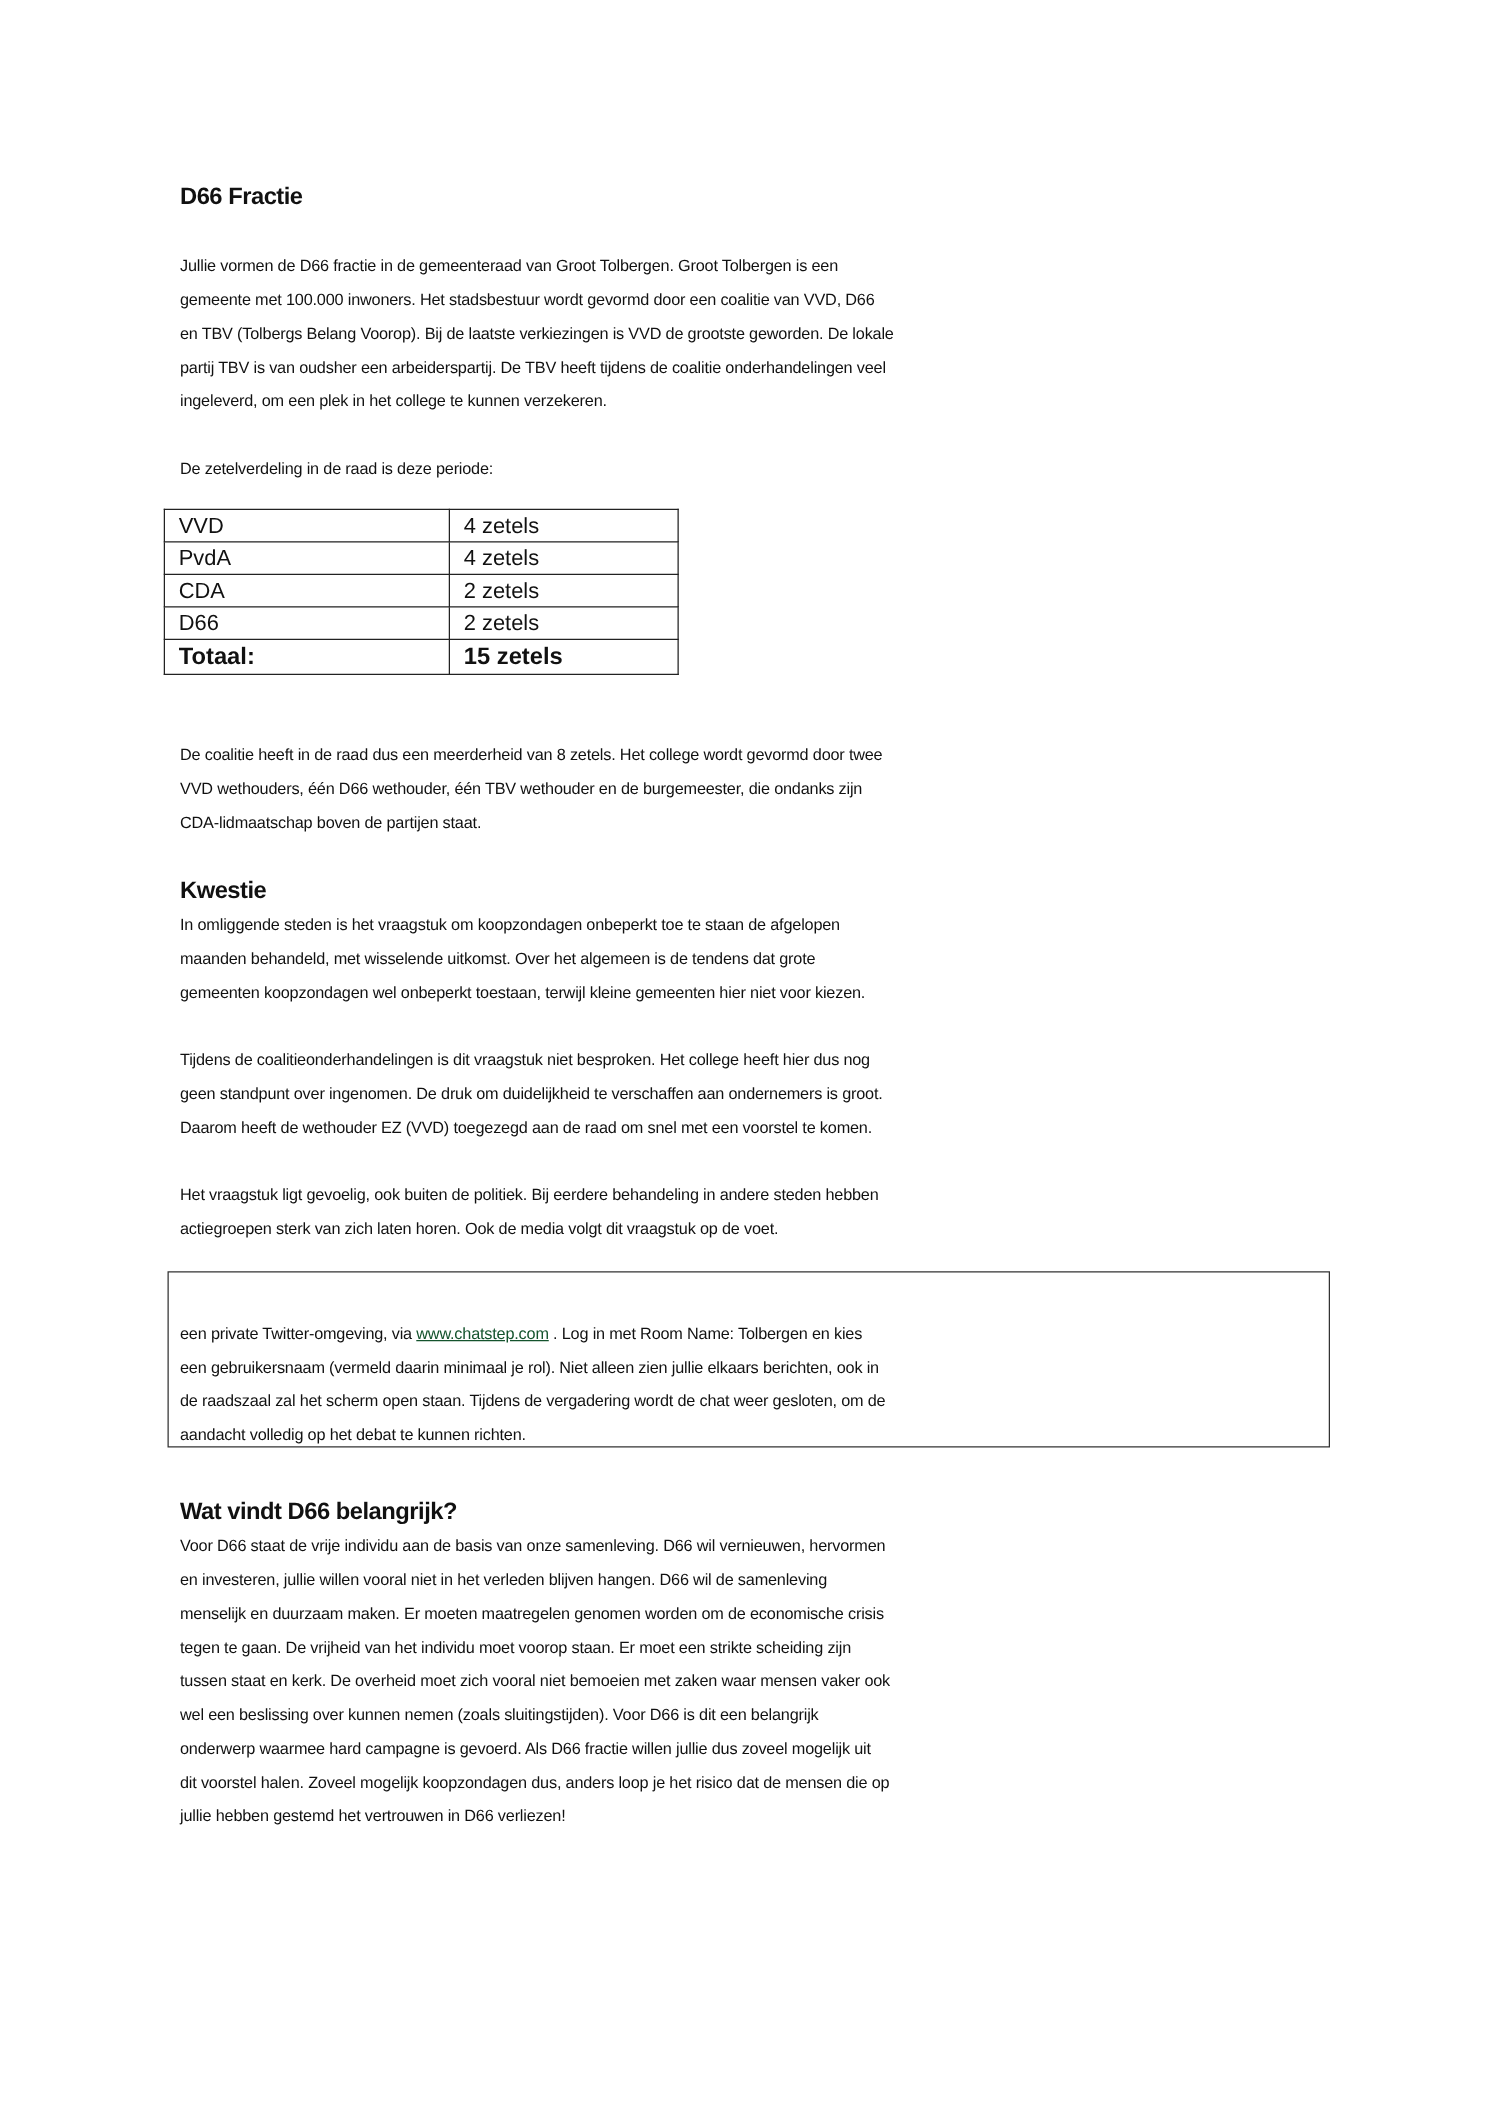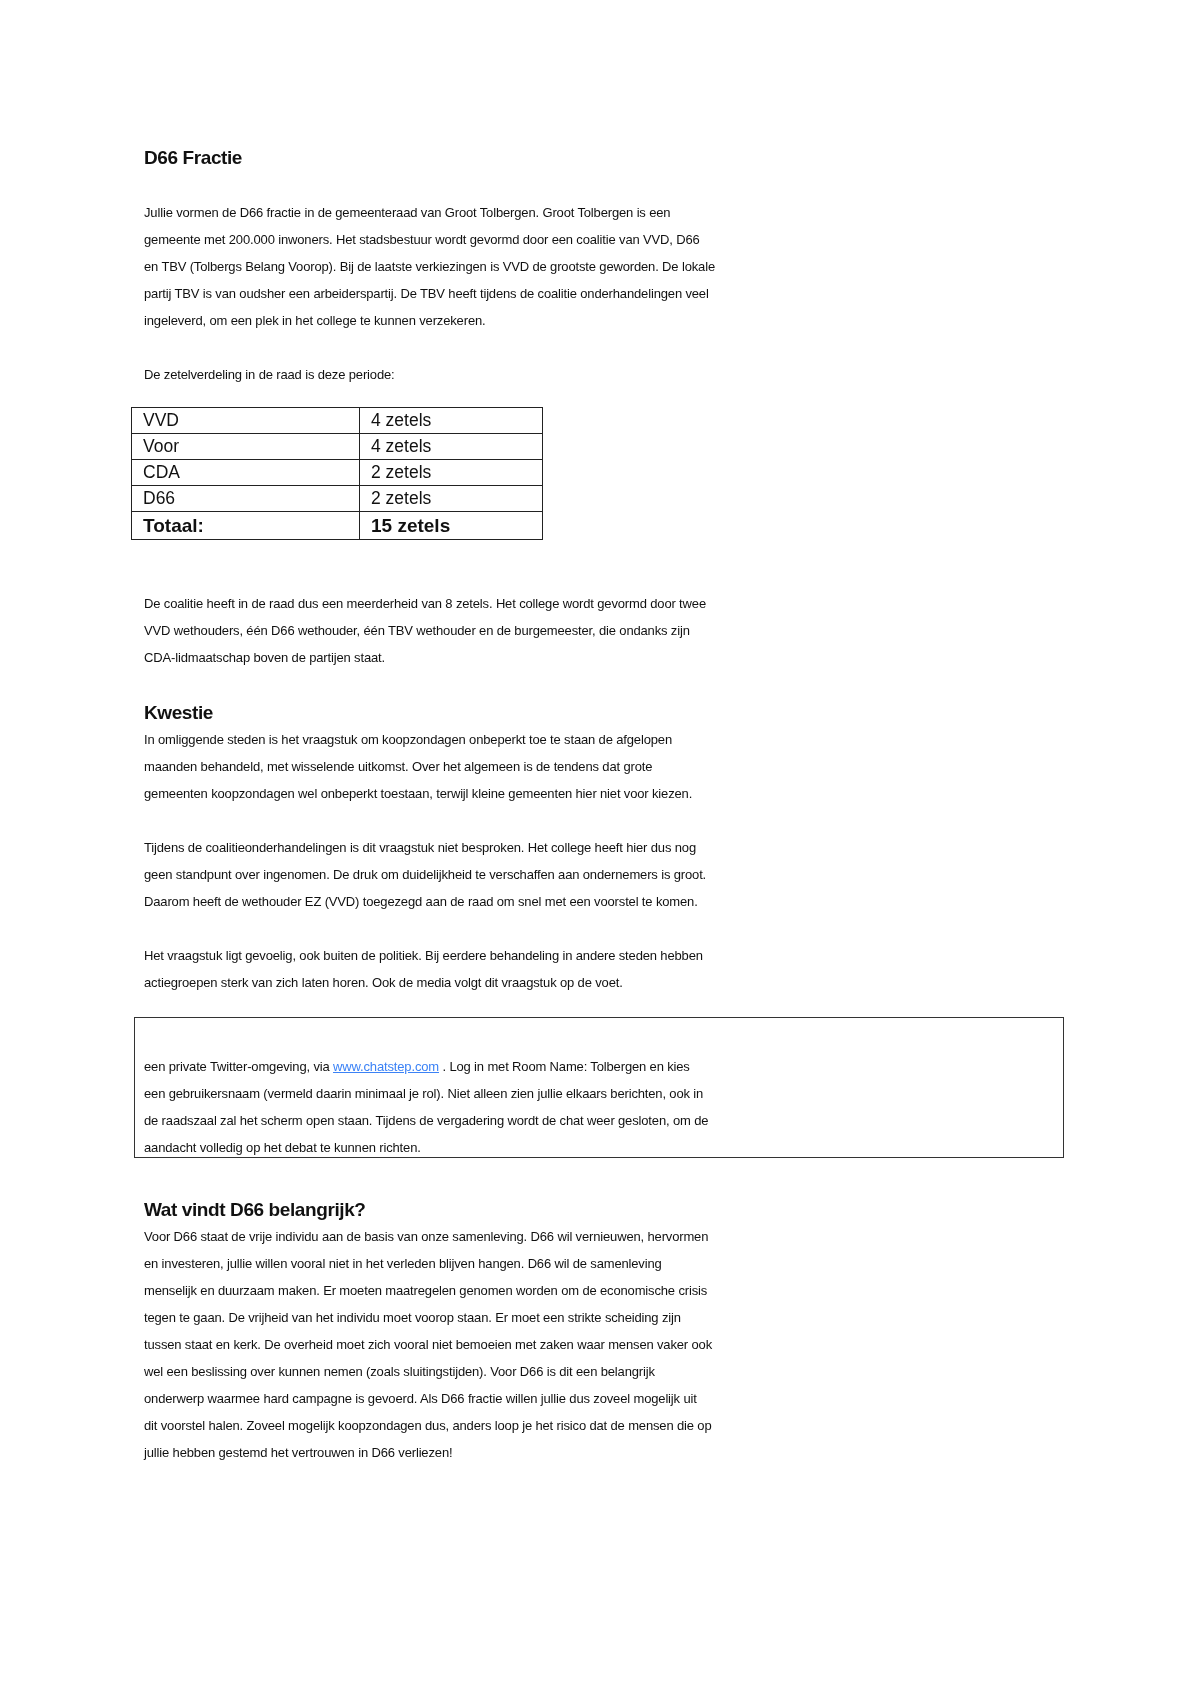--- a/index.html
+++ b/index.html
@@ -28,21 +28,21 @@
       font-size: 13px;
       line-height: 27px;
       letter-spacing: -0.15px;
     }
     .h {
       font-weight: bold;
       font-size: 19px;
       letter-spacing: -0.4px;
     }
     .link {
-      color: #3b82f6;
+      color: #14532d;
       text-decoration: underline;
     }
     
     .seat-table {
       position: absolute;
       left: -13px;
       top: 407px;
       border-collapse: collapse;
       font-size: 17.5px;
     }
@@ -76,36 +76,36 @@
   </style>
 </head>
 <body>
 
 <div class="page">
 
   <div class="line h" style="top:144px;">D66 Fractie</div>
 
   <div>
     <div class="line" style="top:199px;">Jullie vormen de D66 fractie in de gemeenteraad van Groot Tolbergen. Groot Tolbergen is een</div>
-    <div class="line" style="top:226px;">gemeente met 200.000 inwoners. Het stadsbestuur wordt gevormd door een coalitie van VVD, D66</div>
+    <div class="line" style="top:226px;">gemeente met 100.000 inwoners. Het stadsbestuur wordt gevormd door een coalitie van VVD, D66</div>
     <div class="line" style="top:253px;">en TBV (Tolbergs Belang Voorop). Bij de laatste verkiezingen is VVD de grootste geworden. De lokale</div>
     <div class="line" style="top:280px;">partij TBV is van oudsher een arbeiderspartij. De TBV heeft tijdens de coalitie onderhandelingen veel</div>
     <div class="line" style="top:307px;">ingeleverd, om een plek in het college te kunnen verzekeren.</div>
   </div>
 
   <div class="line" style="top:361px;">De zetelverdeling in de raad is deze periode:</div>
 
   <table class="seat-table">
     <tbody>
       <tr>
         <td class="party">VVD</td>
         <td class="seats">4 zetels</td>
       </tr>
       <tr>
-        <td class="party">Voor</td>
+        <td class="party">PvdA</td>
         <td class="seats">4 zetels</td>
       </tr>
       <tr>
         <td class="party">CDA</td>
         <td class="seats">2 zetels</td>
       </tr>
       <tr>
         <td class="party">D66</td>
         <td class="seats">2 zetels</td>
       </tr>

